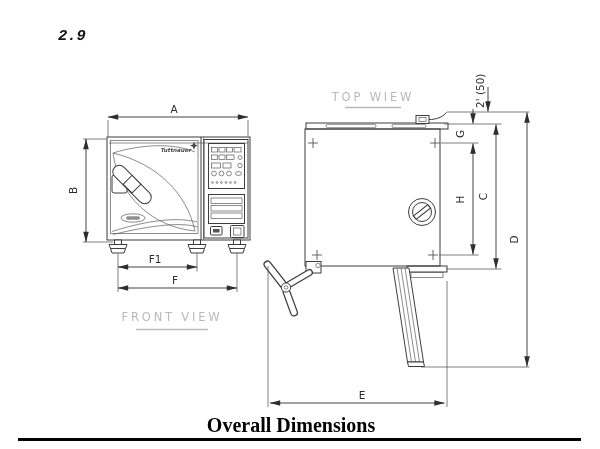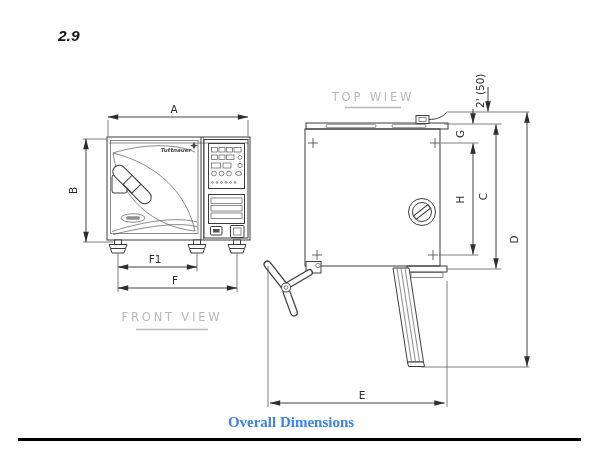--- a/index.html
+++ b/index.html
@@ -1,22 +1,22 @@
 <!DOCTYPE html>
 <html><head>
 <meta charset="utf-8">
 <style>
   html,body{margin:0;padding:0;background:#e8e8e8;}
   .page{position:relative;width:600px;height:449px;background:#ffffff;overflow:hidden;
         font-family:"Liberation Sans",sans-serif;}
   .heading{position:absolute;left:58px;top:27px;display:flex;gap:22px;
-           font-family:Liberation Sans, sans-serif;font-weight:bold;font-style:italic;
+           font-family:Liberation Mono, monospace;font-weight:bold;font-style:italic;
            font-size:15.5px;color:#14141d;}
   .caption{position:absolute;left:160px;top:414px;width:262px;text-align:center;
-           font-family:"Liberation Serif",serif;font-weight:bold;font-size:15px;color:#3b82f6;}
+           font-family:"Liberation Serif",serif;font-weight:bold;font-size:20px;color:#000000;}
   .footer-rule{position:absolute;left:18px;top:438px;width:563px;height:2.6px;background:#000;}
   svg{position:absolute;left:0;top:0;}
   .draw{stroke:#3d3d3d;stroke-width:1;fill:none;}
   .drawthin{stroke:#5a5a5a;stroke-width:0.7;fill:none;}
   .fillw{fill:#ffffff;stroke:#3d3d3d;stroke-width:1;}
   .dim{stroke:#2e2e2e;stroke-width:0.9;fill:none;}
   .ext{stroke:#5d5d5d;stroke-width:0.8;fill:none;}
   .dimtxt{font-family:"DejaVu Sans",sans-serif;font-size:10.5px;fill:#2c2c2c;}
   .viewlbl{font-family:"DejaVu Sans",sans-serif;font-size:11.5px;letter-spacing:2.8px;fill:#b9b9b9;}
   .brandtxt{font-family:"DejaVu Sans",sans-serif;font-size:5.6px;font-weight:bold;font-style:italic;fill:#4a4a4a;}

